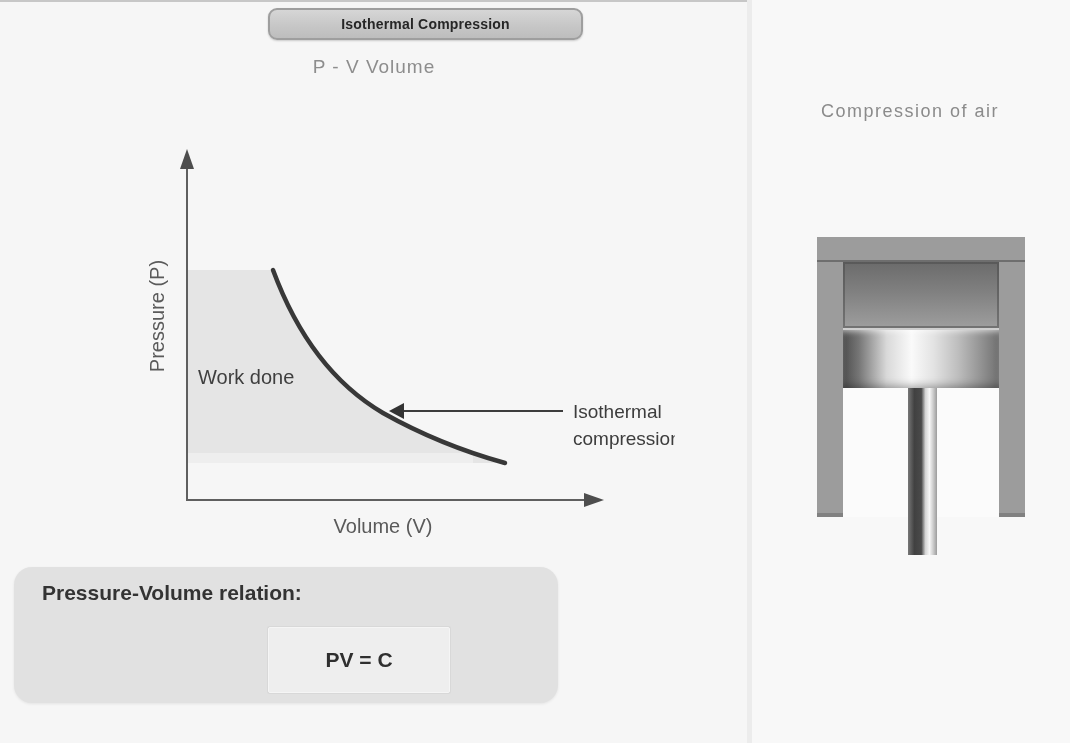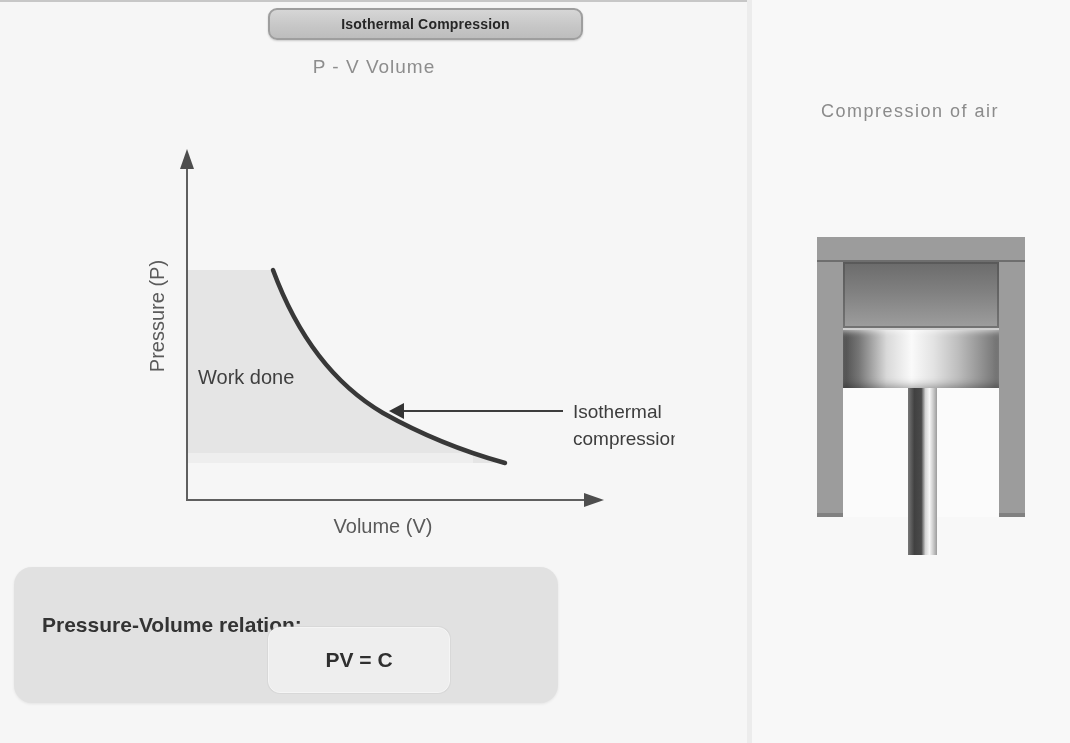--- a/index.html
+++ b/index.html
@@ -38,25 +38,25 @@
   .area-label { font-size:20px; fill:#3f3f3f; }
   .anno-label { font-size:19px; fill:#3d3d3d; }
 
   .relation-panel {
     left:14px; top:567px; width:544px; height:136px;
     background:#e1e1e1; border-radius:18px;
     box-shadow:0 1px 3px rgba(0,0,0,.08);
   }
   .relation-heading {
     position:absolute; left:28px; top:14px;
-    font-size:21px; font-weight:bold; color:#333333;margin-top:32px;
+    font-size:21px; font-weight:bold; color:#333333;
   }
   .formula-box {
     position:absolute; left:254px; top:60px; width:180px; height:64px;
-    background:#eeeeee; border:1px solid #f5f5f5; border-radius:12px;
+    background:#eeeeee; border:1px solid #f5f5f5; border-radius:2px;
     box-shadow:0 0 0 1px rgba(200,200,200,.35);
     display:flex; align-items:center; justify-content:center;
     font-size:21px; font-weight:bold; color:#2f2f2f;
   }
 
   
   .cavity     { left:843px; top:330px; width:156px; height:187px; background:#fbfbfb; }
   .cyl-top    { left:817px; top:237px; width:208px; height:25px; background:#9c9c9c; border-bottom:2px solid #6e6e6e; }
   .wall       { top:262px; width:26px; height:255px; background:#9c9c9c; border-bottom:4px solid #818181; }
   .wall-left  { left:817px; }

